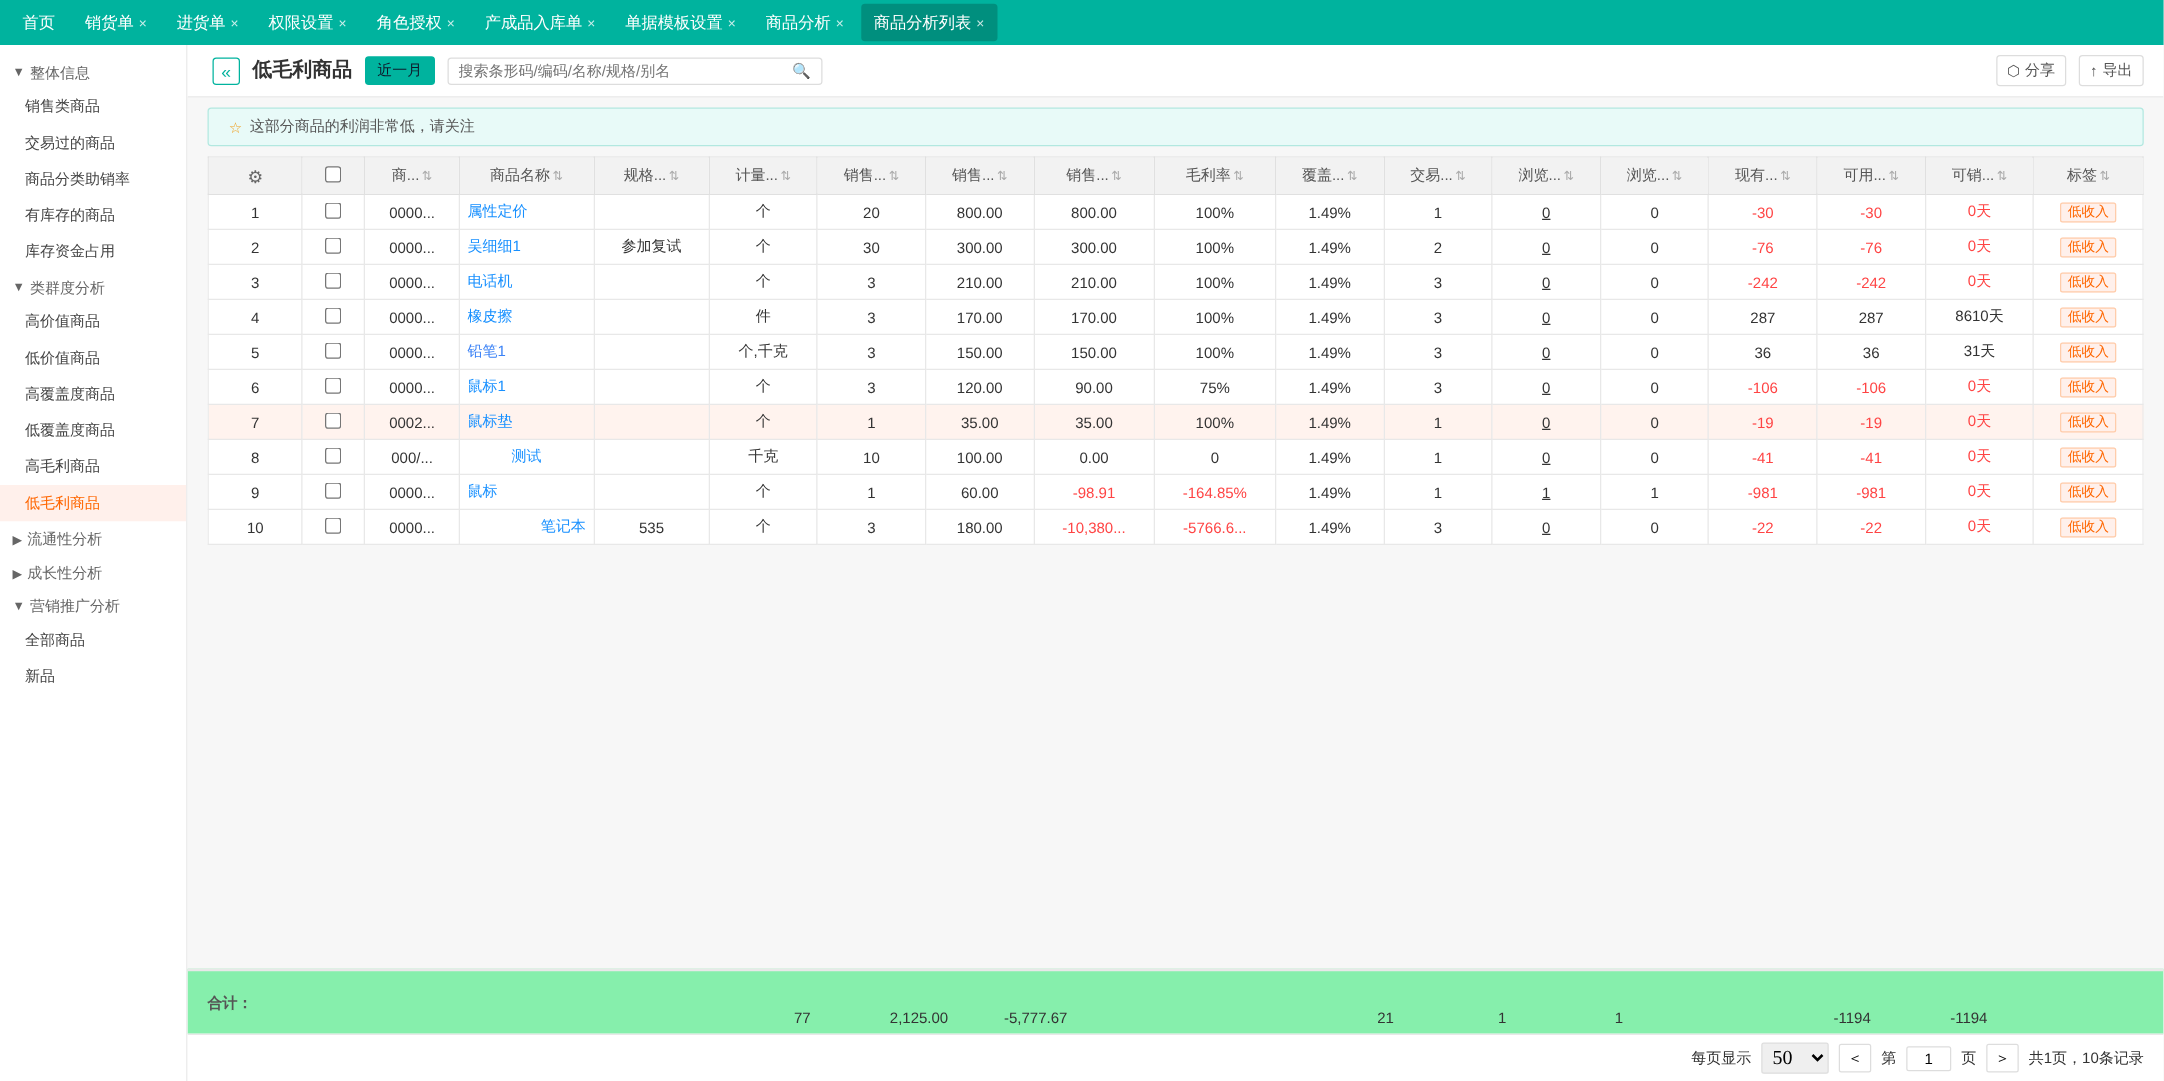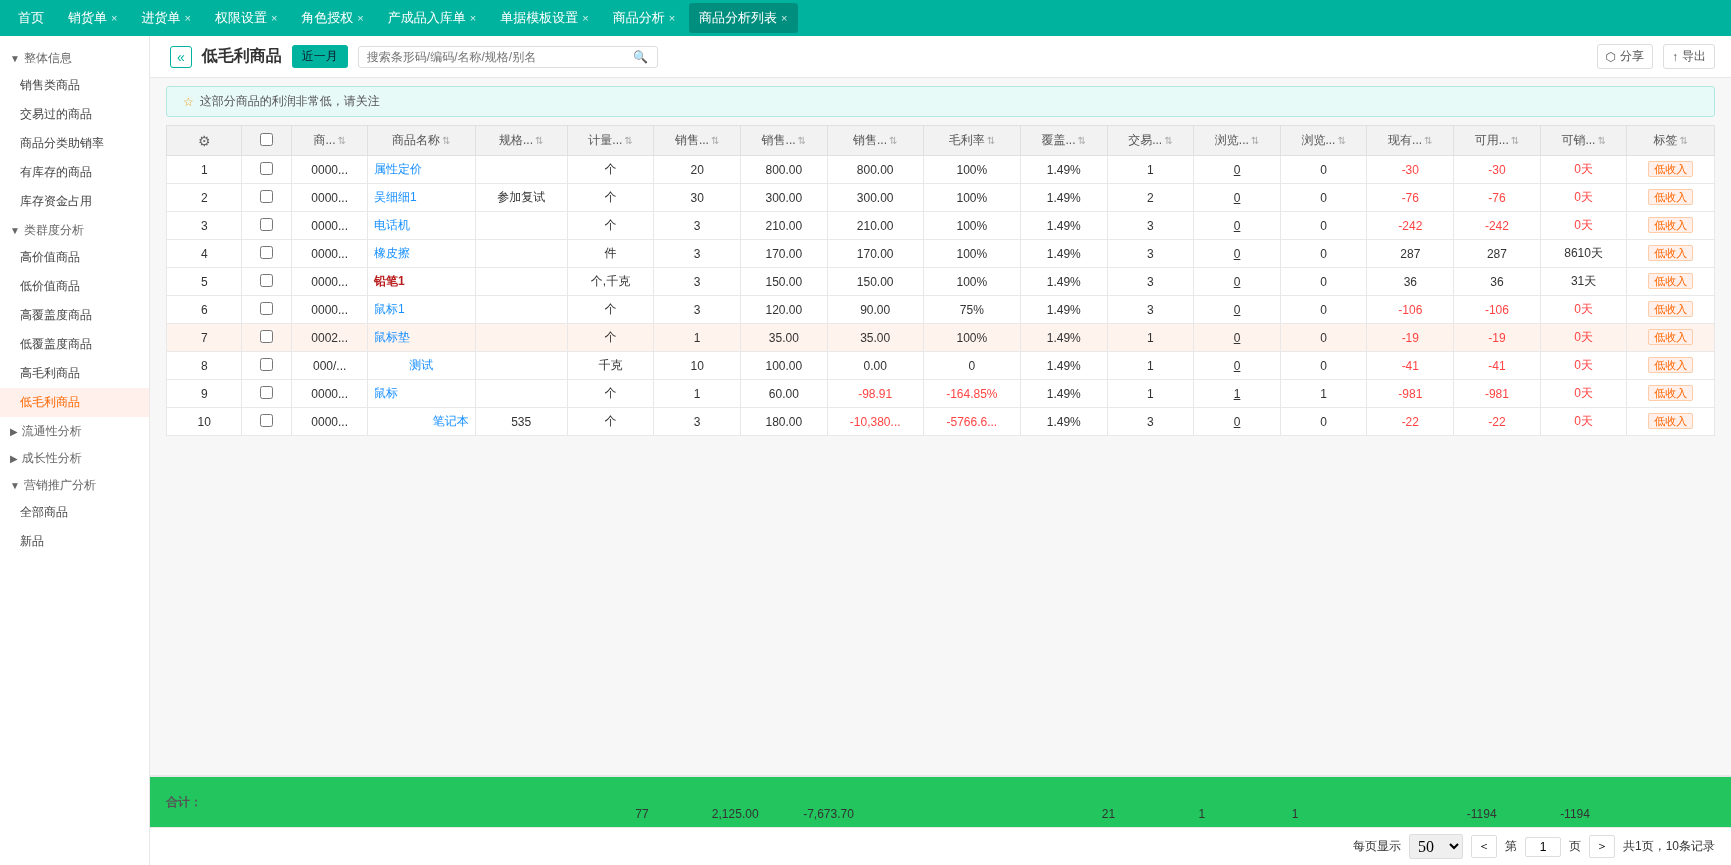--- a/index.html
+++ b/index.html
@@ -199,21 +199,21 @@
       border: 1px solid #ffccaa;
       padding: 1px 5px;
       border-radius: 2px;
       font-size: 11px;
     }
     .underline { text-decoration: underline; cursor: pointer; }
     .checkbox-cell { width: 28px; }
 
     
     .footer-total {
-      background: #22c55e;
+      background: #86efac;
       border-top: 2px solid #e8e8e8;
       padding: 6px 16px;
       display: flex;
       align-items: center;
       gap: 10px;
       font-size: 12px;
     }
     .footer-total-label { font-weight: bold; color: #555; padding-right: 10px; }
     .footer-total-values {
       display: flex;
@@ -567,21 +567,21 @@
     <td>0</td>
     <td class="">287</td>
     <td class="">287</td>
     <td class="">8610天</td>
     <td><span class="tag-low-income">低收入</span></td>
   </tr>
             <tr>
     <td>5</td>
     <td class="checkbox-cell"><input type="checkbox" style=""></td>
     <td>0000...</td>
-    <td class="text-left" style="color:#b91c1c;cursor:pointer;font-weight:bold;">铅笔1</td>
+    <td class="text-left" style="color:#3b82f6;cursor:pointer;">铅笔1</td>
     <td></td>
     <td>个,千克</td>
     <td>3</td>
     <td>150.00</td>
     <td class="">150.00</td>
     <td class="">100%</td>
     <td>1.49%</td>
     <td>3</td>
     <td class="underline">0</td>
     <td>0</td>
@@ -696,21 +696,21 @@
 
     <div class="footer-total">
       <span class="footer-total-label">合计：</span>
       <div class="footer-total-values">
         <span class="footer-val"></span>
         <span class="footer-val"></span>
         <span class="footer-val"></span>
         <span class="footer-val"></span>
         <span class="footer-val">77</span>
         <span class="footer-val">2,125.00</span>
-        <span class="footer-val">-7,673.70</span>
+        <span class="footer-val">-5,777.67</span>
         <span class="footer-val"></span>
         <span class="footer-val"></span>
         <span class="footer-val">21</span>
         <span class="footer-val">1</span>
         <span class="footer-val">1</span>
         <span class="footer-val"></span>
         <span class="footer-val">-1194</span>
         <span class="footer-val">-1194</span>
         <span class="footer-val"></span>
       </div>

